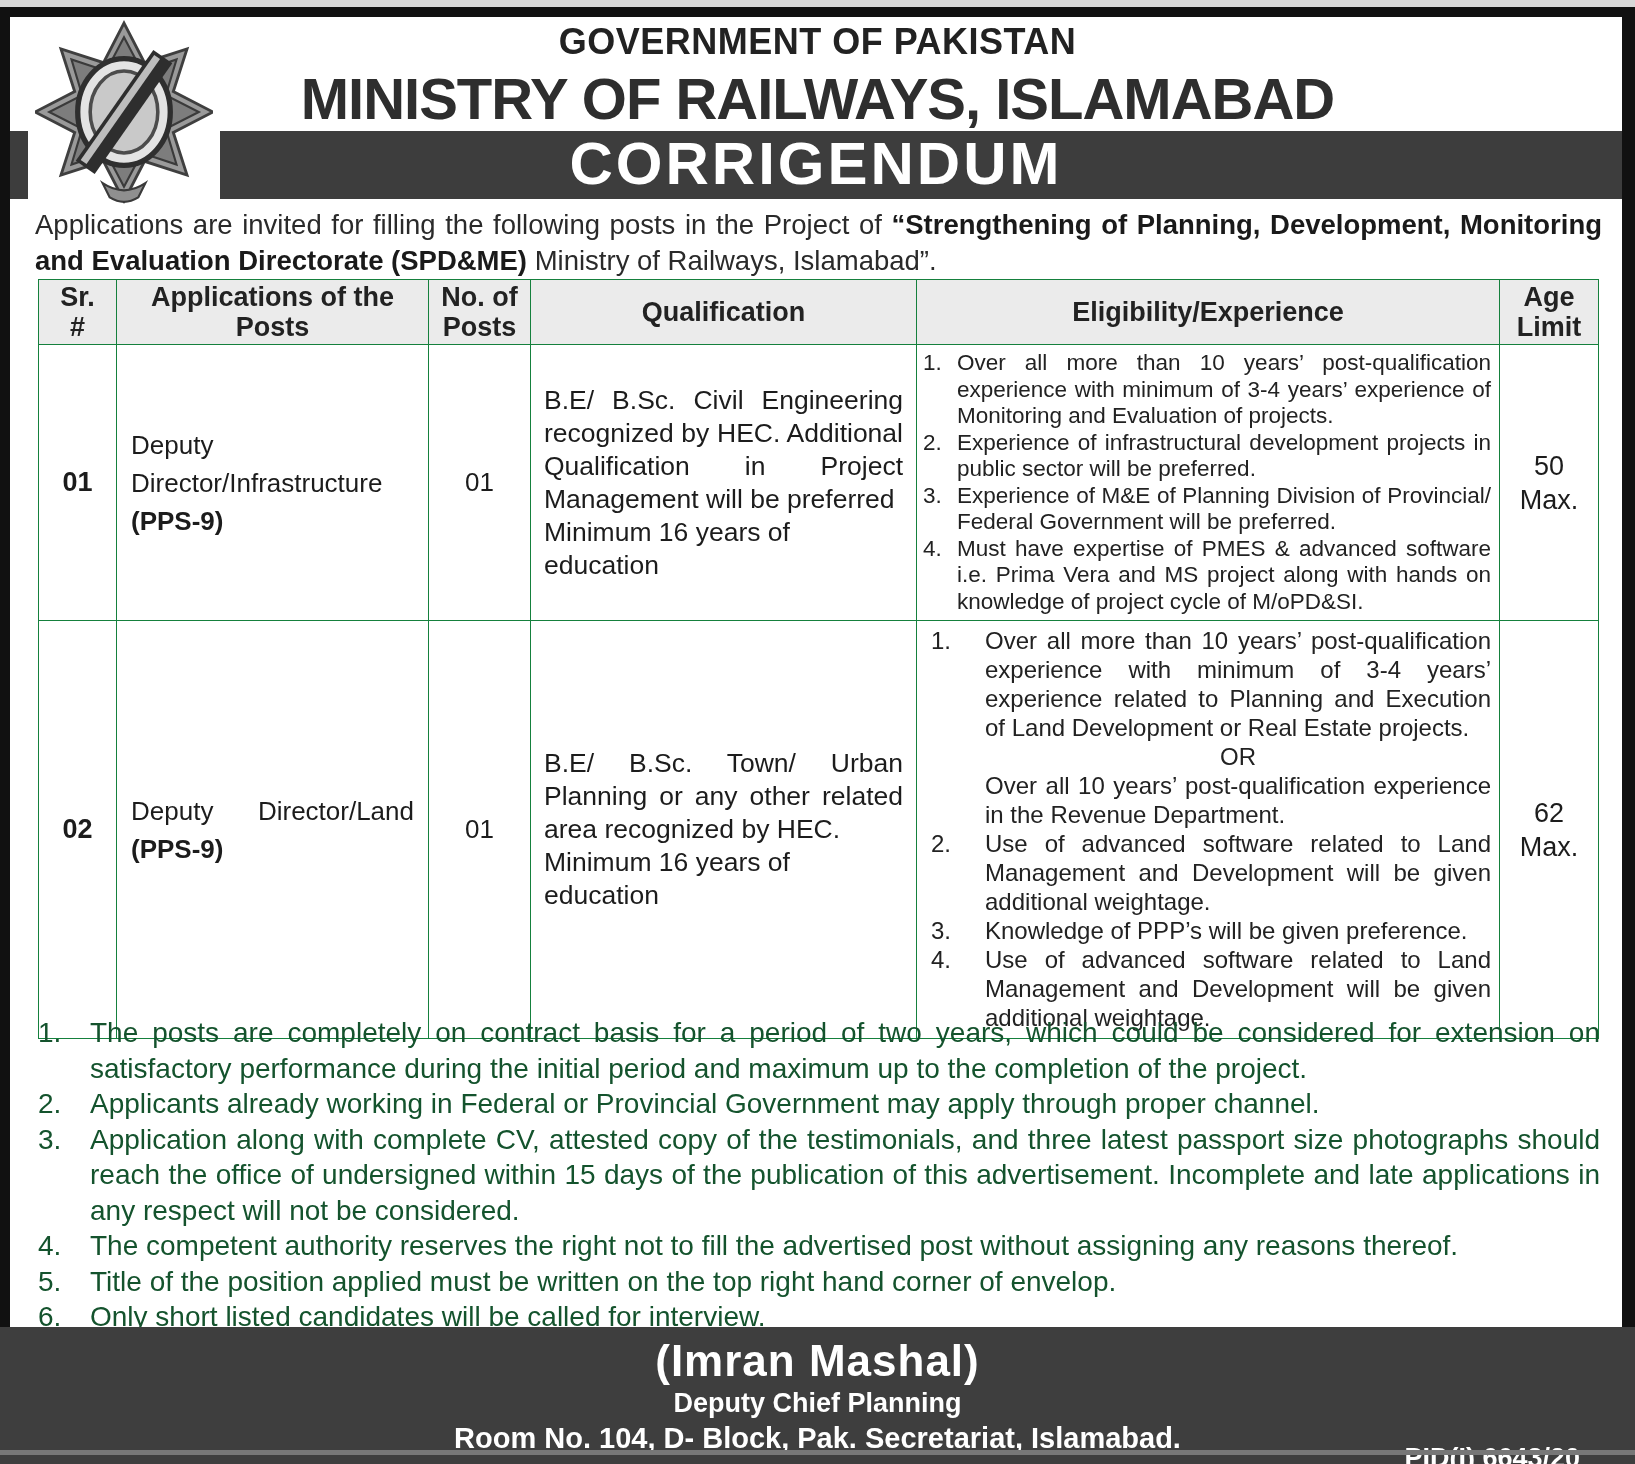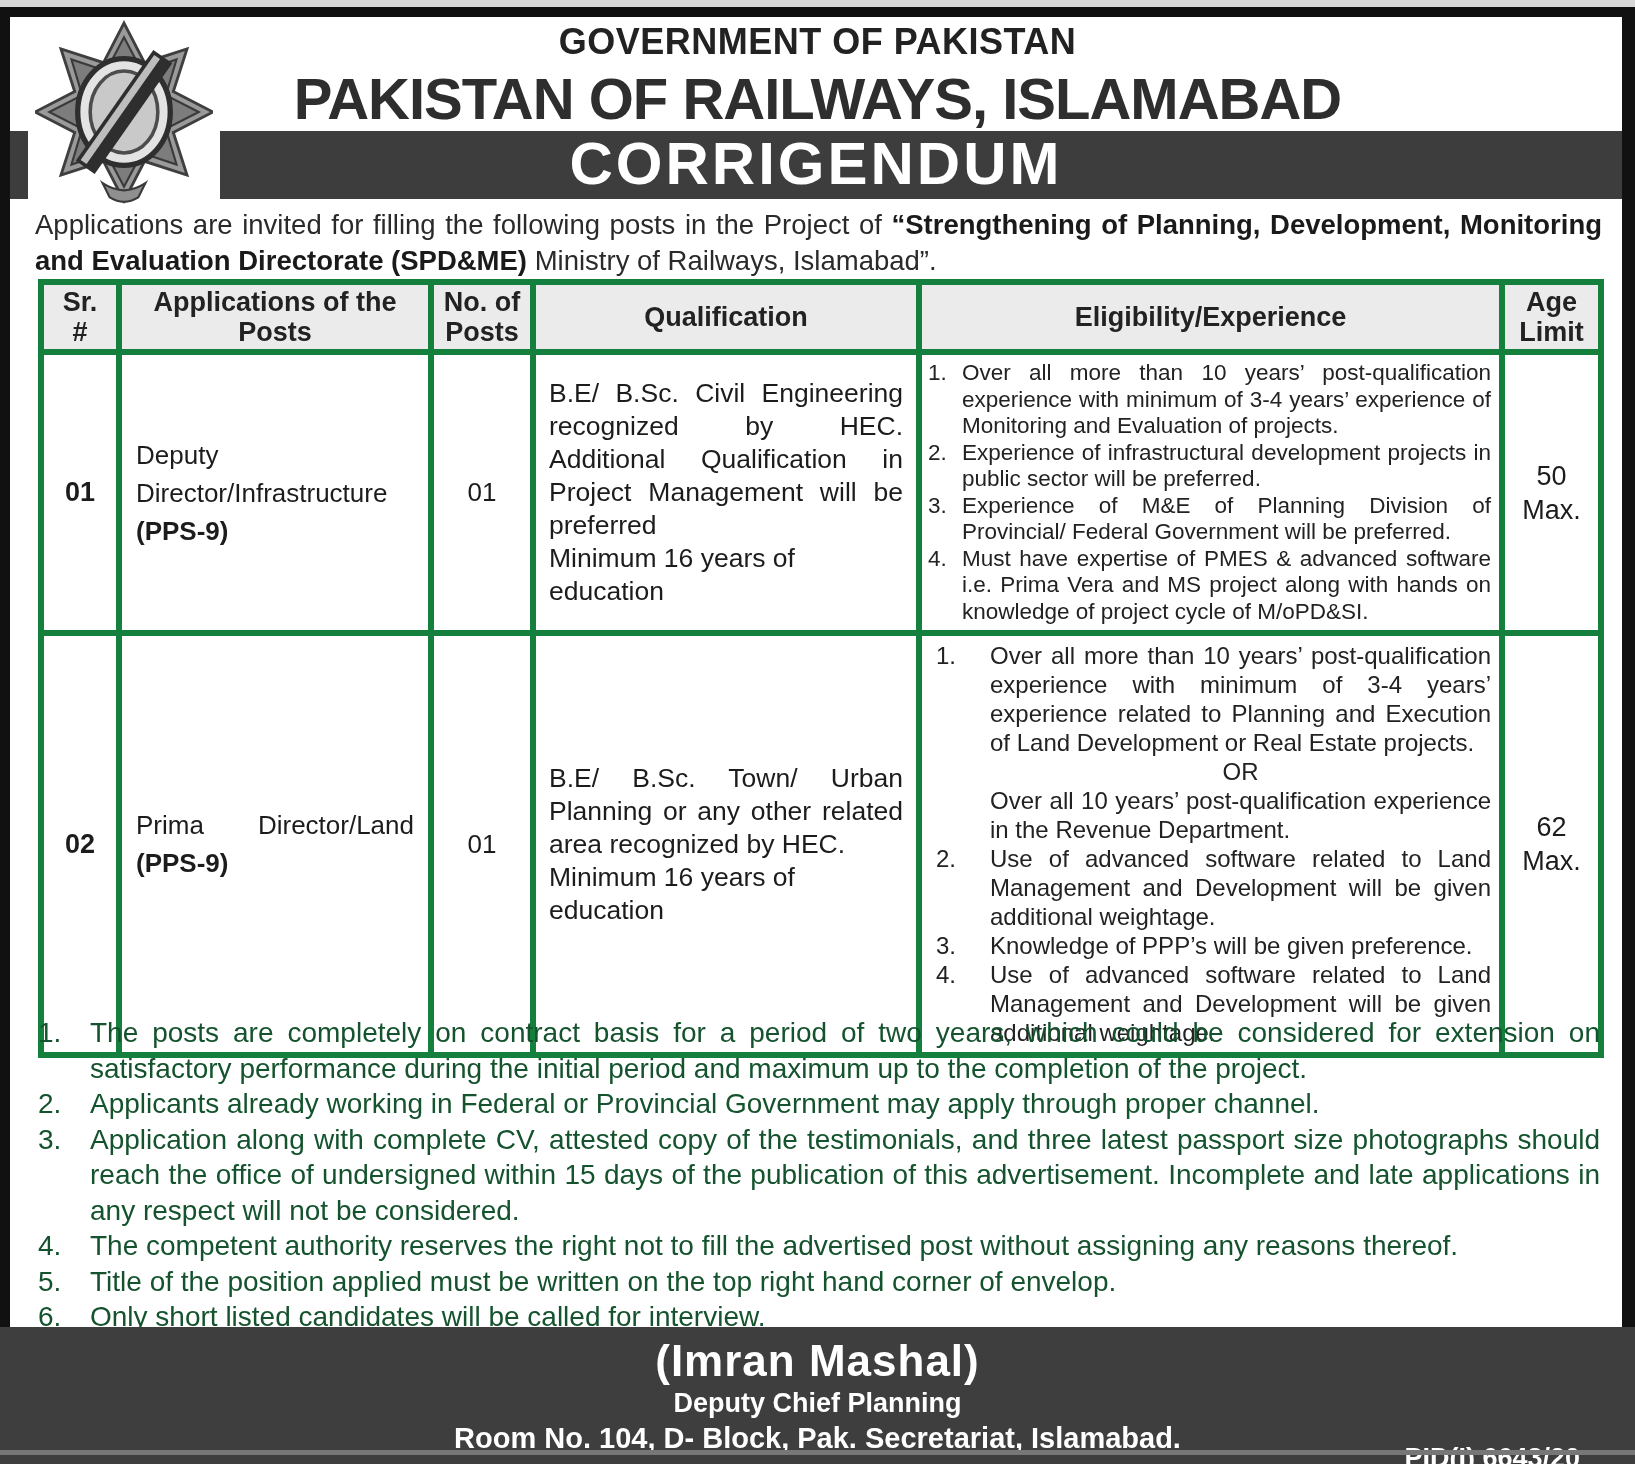--- a/index.html
+++ b/index.html
@@ -25,21 +25,21 @@
     display:flex;align-items:center;justify-content:center;z-index:3;}
 
   
   .intro{position:absolute;left:35px;top:200px;width:1567px;font-size:27.5px;line-height:36px;
     text-align:justify;color:#2a2a2a;}
   .intro b{color:#1a1a1a;}
 
   
   table.jobs{position:absolute;left:38px;top:272px;width:1560px;border-collapse:collapse;
     table-layout:fixed;}
-  table.jobs th,table.jobs td{border:6px solid #15803d;}
+  table.jobs th,table.jobs td{border:1px solid #15803d;}
   table.jobs th{background:#ebebeb;font-size:27px;font-weight:bold;color:#222;
     white-space:pre-line;line-height:30px;padding:2px 4px;}
   tr.head-row{height:62px;}
   tr.row-1{height:237px;}
   tr.row-2{height:418px;}
   td.sr{font-size:27px;font-weight:bold;text-align:center;vertical-align:middle;}
   td.desc{font-size:26px;vertical-align:middle;padding:0 14px;text-align:justify;line-height:38px;}
   td.desc .grade{font-weight:bold;}
   td.posts{font-size:26px;text-align:center;vertical-align:middle;}
   td.qual{font-size:26.5px;vertical-align:middle;padding:0 13px;line-height:33px;}
@@ -78,21 +78,21 @@
 </head>
 <body>
 
 <div class="page">
 
   <div class="border-top"></div>
   <div class="border-left"></div>
   <div class="border-right"></div>
 
   <div class="gov-title">GOVERNMENT OF PAKISTAN</div>
-  <div class="ministry-title">PAKISTAN OF RAILWAYS, ISLAMABAD</div>
+  <div class="ministry-title">MINISTRY OF RAILWAYS, ISLAMABAD</div>
 
   <div class="banner">
     <div class="banner-text">CORRIGENDUM</div>
   </div>
 
   <div class="logo-box">
     <svg width="178" height="186" viewBox="0 0 100 104">
       <polygon points="100,52 77.7,63.5 85.4,87.4 61.5,79.7 50,102 38.5,79.7 14.6,87.4 22.3,63.5 0,52 22.3,40.5 14.6,16.6 38.5,24.3 50,2 61.5,24.3 85.4,16.6 77.7,40.5" fill="#9a9a9a" stroke="#3f3f3f" stroke-width="1.6"></polygon>
       <polygon points="92,52 73.5,61.5 79.5,81.5 60,75 50,94 40,75 20.5,81.5 26.5,61.5 8,52 26.5,42.5 20.5,22.5 40,29 50,10 60,29 79.5,22.5 73.5,42.5" fill="#7d7d7d" stroke="#3a3a3a" stroke-width="1.2"></polygon>
       <ellipse cx="50" cy="52" rx="26" ry="30" fill="#e3e3e3" stroke="#2f2f2f" stroke-width="3"></ellipse>
@@ -158,21 +158,21 @@
             </ol>
       </td>
       <td class="age">
         <div>50</div>
         <div>Max.</div>
       </td>
     </tr>
     <tr class="row-2">
       <td class="sr">02</td>
       <td class="desc">
-        <span>Prima Director/Land</span>
+        <span>Deputy Director/Land</span>
         <span class="grade">(PPS-9)</span>
       </td>
       <td class="posts">01</td>
       <td class="qual">
         <div class="q-main">B.E/ B.Sc. Town/ Urban Planning or any other related area recognized by HEC.</div>
         <div class="q-min">Minimum 16 years of education</div>
       </td>
       <td class="elig">
         <ol class="hang elig-2">
               <li>

